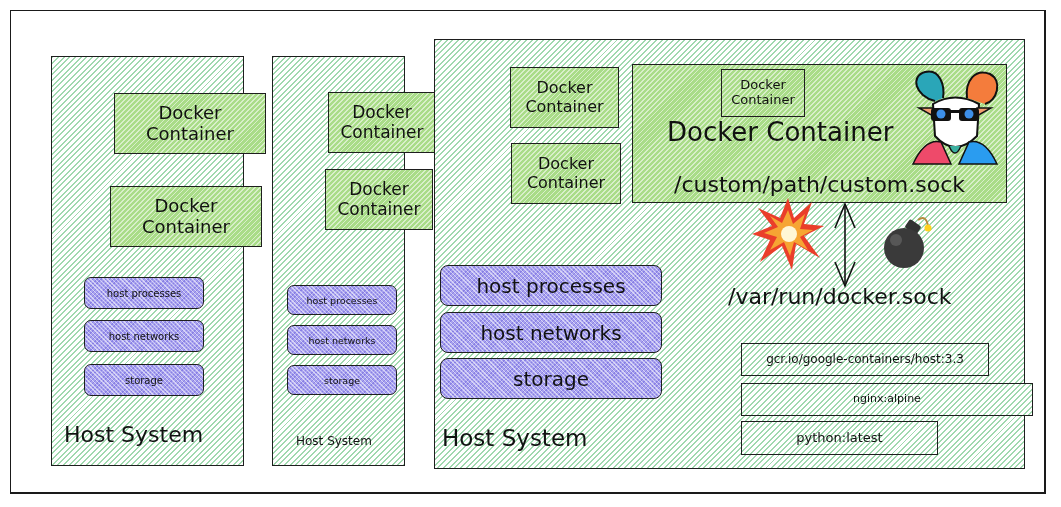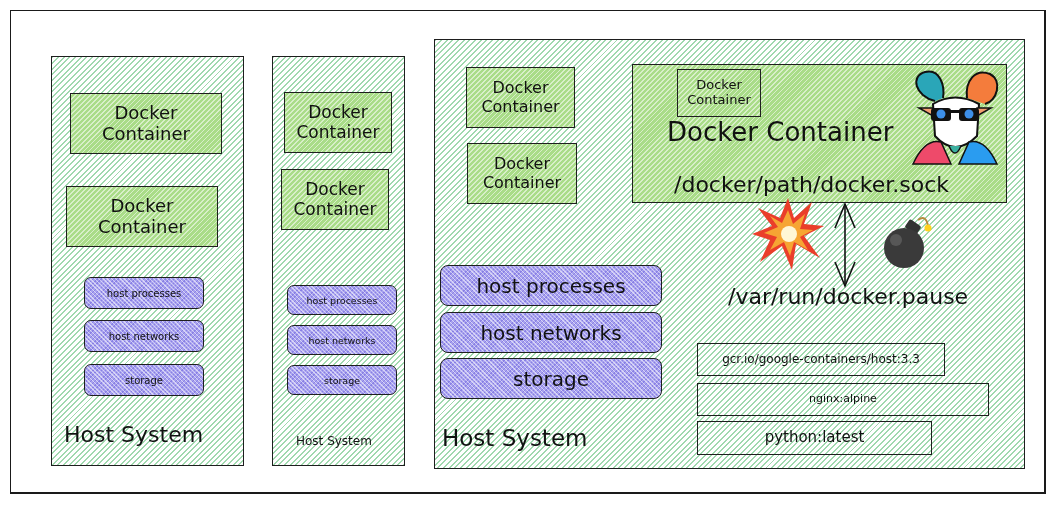--- a/index.html
+++ b/index.html
@@ -23,21 +23,21 @@
     background-color:#a8a2ee;
     background-image:
       repeating-linear-gradient(45deg, rgba(255,255,255,0.55) 0 1px, transparent 1px 3px),
       repeating-linear-gradient(135deg, rgba(110,100,220,0.55) 0 1px, transparent 1px 3px);
   }
   .box{position:absolute;box-sizing:border-box;border:1.5px solid #1e1e1e;}
   .host{border-width:1.5px;}
   .pill{position:absolute;box-sizing:border-box;border:1.5px solid #1e1e1e;border-radius:7px;
         display:flex;align-items:center;justify-content:center;text-align:center;}
   .lbl{display:flex;align-items:center;justify-content:center;text-align:center;
-       font-family:"DejaVu Sans", sans-serif;line-height:1.15;}
+       font-family:"DejaVu Sans", sans-serif;line-height:1.15;margin-left:44px;}
   .title{position:absolute;font-family:"DejaVu Sans", sans-serif;}
   svg{position:absolute;overflow:visible;}
 </style>
 </head>
 <body>
 
 <div class="frame"></div>
 
 <div class="box host hatch" style="left:51px;top:56px;width:193px;height:410px;">
 </div>
@@ -65,21 +65,21 @@
 </div>
 <div class="box hatch-dark lbl" style="left:466px;top:67px;width:109px;height:61px;font-size:16px;white-space:pre-line;">Docker
 Container</div>
 <div class="box hatch-dark lbl" style="left:467px;top:143px;width:110px;height:61px;font-size:16px;white-space:pre-line;">Docker
 Container</div>
 
 <div class="box hatch-dark" style="left:632px;top:64px;width:375px;height:139px;"></div>
 <div class="box hatch-dark lbl" style="left:677px;top:69px;width:84px;height:48px;font-size:13px;white-space:pre-line;">Docker
 Container</div>
 <div class="title" style="left:667px;top:117px;font-size:26px;">Docker Container</div>
-<div class="title" style="left:674px;top:172px;font-size:22px;">/docker/path/docker.sock</div>
+<div class="title" style="left:674px;top:172px;font-size:22px;">/custom/path/custom.sock</div>
 
 <svg style="left:905px;top:66px;" width="100" height="100" viewBox="0 0 100 100">
   <path d="M30 35 C10 30 5 10 20 6 C35 2 40 20 38 32" fill="#2aa6b8" stroke="#111" stroke-width="2"></path>
   <path d="M62 32 C60 15 70 2 85 8 C98 15 92 35 80 38" fill="#f47c3c" stroke="#111" stroke-width="2"></path>
   <path d="M28 38 Q50 25 74 38 L72 70 Q50 92 30 70 Z" fill="#ffffff" stroke="#111" stroke-width="2"></path>
   <path d="M14 42 L28 42 L28 50 Z" fill="#f3a070" stroke="#111" stroke-width="1.5"></path>
   <path d="M86 42 L72 42 L72 50 Z" fill="#f3a070" stroke="#111" stroke-width="1.5"></path>
   <rect x="26" y="42" width="20" height="13" rx="3" fill="#111"></rect>
   <rect x="54" y="42" width="20" height="13" rx="3" fill="#111"></rect>
   <rect x="44" y="44" width="12" height="3" fill="#111"></rect>
@@ -103,23 +103,23 @@
 </svg>
 
 <svg style="left:878px;top:212px;" width="60" height="60" viewBox="0 0 60 60">
   <rect x="28" y="10" width="14" height="10" rx="2" transform="rotate(35 35 15)" fill="#333"></rect>
   <path d="M40 8 Q48 2 50 14" fill="none" stroke="#b58a3c" stroke-width="2"></path>
   <circle cx="50" cy="16" r="3.5" fill="#ffd21f"></circle>
   <circle cx="26" cy="36" r="20" fill="#3a3a3a"></circle>
   <circle cx="18" cy="28" r="6" fill="#6a6a6a" opacity="0.6"></circle>
 </svg>
 
-<div class="title" style="left:728px;top:284px;font-size:22px;">/var/run/docker.pause</div>
+<div class="title" style="left:728px;top:284px;font-size:22px;">/var/run/docker.sock</div>
 
 <div class="pill cross" style="left:440px;top:265px;width:222px;height:41px;font-size:20px;border-radius:8px;">host processes</div>
 <div class="pill cross" style="left:440px;top:312px;width:222px;height:41px;font-size:20px;border-radius:8px;">host networks</div>
 <div class="pill cross" style="left:440px;top:358px;width:222px;height:41px;font-size:20px;border-radius:8px;">storage</div>
 
 <div class="box hatch lbl" style="left:697px;top:343px;width:248px;height:33px;font-size:12px;">gcr.io/google-containers/host:3.3</div>
 <div class="box hatch lbl" style="left:697px;top:383px;width:292px;height:33px;font-size:11px;">nginx:alpine</div>
-<div class="box hatch lbl" style="left:697px;top:421px;width:235px;height:34px;font-size:15px;">python:latest</div>
+<div class="box hatch lbl" style="left:697px;top:421px;width:197px;height:34px;font-size:13px;">python:latest</div>
 
 <div class="title" style="left:442px;top:425px;font-size:23px;">Host System</div>
 
 </body></html>

